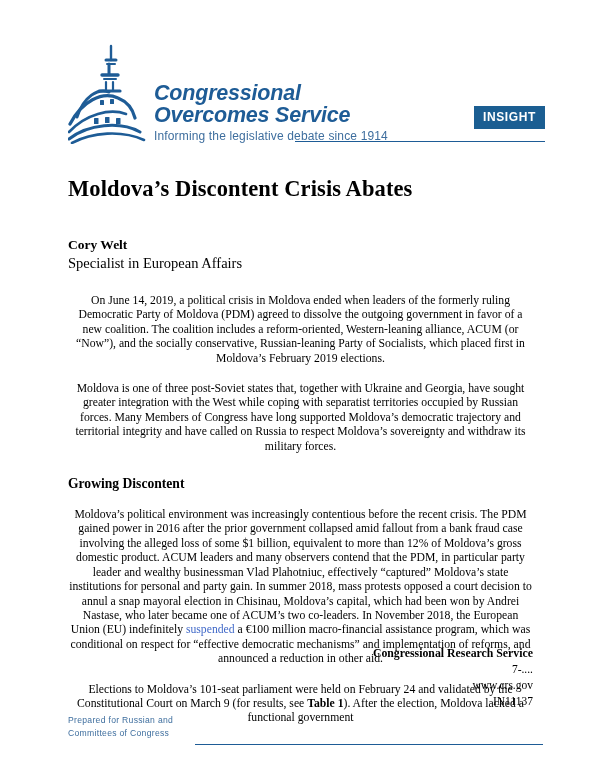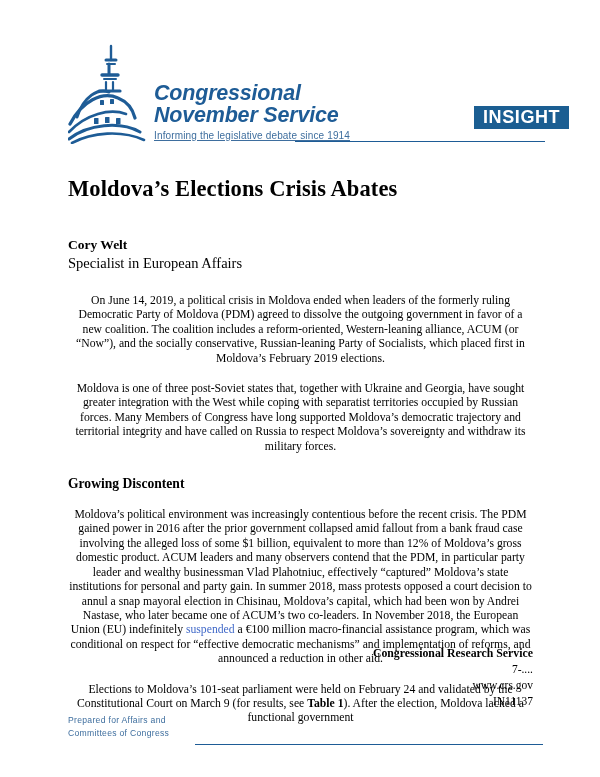--- a/index.html
+++ b/index.html
@@ -43,45 +43,44 @@
     font-family: "Liberation Sans", sans-serif;
     font-weight: bold;
     font-style: italic;
     font-size: 21.5px;
     line-height: 22px;
     letter-spacing: -0.2px;
     color: #1E5C96;
   }
   .tagline {
     font-family: "Liberation Sans", sans-serif;
-    font-size: 10px;
+    font-size: 12px;
     line-height: 14px;
     letter-spacing: 0.15px;
     color: #3E6E9E;
     margin-top: 3px;
     white-space: nowrap;
-    text-decoration: underline;
   }
   .header-rule {
     position: absolute;
     left: 295px;
     top: 141px;
     width: 250px;
     height: 1px;
     background: #1E5C96;
   }
   .insight-badge {
     position: absolute;
     left: 474px;
     top: 106px;
     background: #1B5E92;
     color: #ffffff;
     font-family: "Liberation Sans", sans-serif;
     font-weight: bold;
-    font-size: 18px;
+    font-size: 12px;
     letter-spacing: 0.6px;
     padding: 4px 9px 4px 9px;
     line-height: 15px;
   }
 
   
   .doc {
     position: absolute;
     left: 68px;
     top: 176px;
@@ -227,33 +226,33 @@
         <rect x="42" y="55" width="4" height="5" rx="0.6"></rect>
 
         <rect x="26" y="74" width="4.5" height="6" rx="0.6"></rect>
         <rect x="37" y="73" width="4.5" height="6" rx="0.6"></rect>
         <rect x="48" y="74" width="4.5" height="6" rx="0.6"></rect>
       </g>
     </svg>
 
     <div class="wordmark">
       <div class="wordmark-line">Congressional</div>
-      <div class="wordmark-line">November Service</div>
+      <div class="wordmark-line">Overcomes Service</div>
       <div class="tagline">Informing the legislative debate since 1914</div>
     </div>
   </div>
 
   <div class="header-rule"></div>
 
   <div class="insight-badge">INSIGHT</div>
 </div>
 
 <div class="doc">
 
-  <h1 class="doc-title">Moldova’s Elections Crisis Abates</h1>
+  <h1 class="doc-title">Moldova’s Discontent Crisis Abates</h1>
 
   <div class="author">Cory Welt</div>
   <div class="author-role">Specialist in European Affairs</div>
 
 
   <p class="body-text first">On June 14, 2019, a political crisis in Moldova ended when leaders of the formerly ruling Democratic Party of Moldova (PDM) agreed to dissolve the outgoing government in favor of a new coalition. The coalition includes a reform-oriented, Western-leaning alliance, ACUM (or “Now”), and the socially conservative, Russian-leaning Party of Socialists, which placed first in Moldova’s February 2019 elections.</p>
 
   <p class="body-text">Moldova is one of three post-Soviet states that, together with Ukraine and Georgia, have sought greater integration with the West while coping with separatist territories occupied by Russian forces. Many Members of Congress have long supported Moldova’s democratic trajectory and territorial integrity and have called on Russia to respect Moldova’s sovereignty and withdraw its military forces.</p>
 
   <h2 class="section-head">Growing Discontent</h2>
@@ -265,17 +264,17 @@
 </div>
 
 <div class="footer-right">
   <div class="footer-org">Congressional Research Service</div>
   <div class="footer-phone">7-....</div>
   <div class="footer-url">www.crs.gov</div>
   <div class="footer-id">IN11137</div>
 </div>
 
 <div class="footer-left">
-  <div class="crs-insight-sub">Prepared for Affairs and</div>
+  <div class="crs-insight-sub">Prepared for Russian and</div>
   <div class="crs-insight-sub">Committees of Congress</div>
 </div>
 
 <div class="footer-rule"></div>
 
 </body></html>

